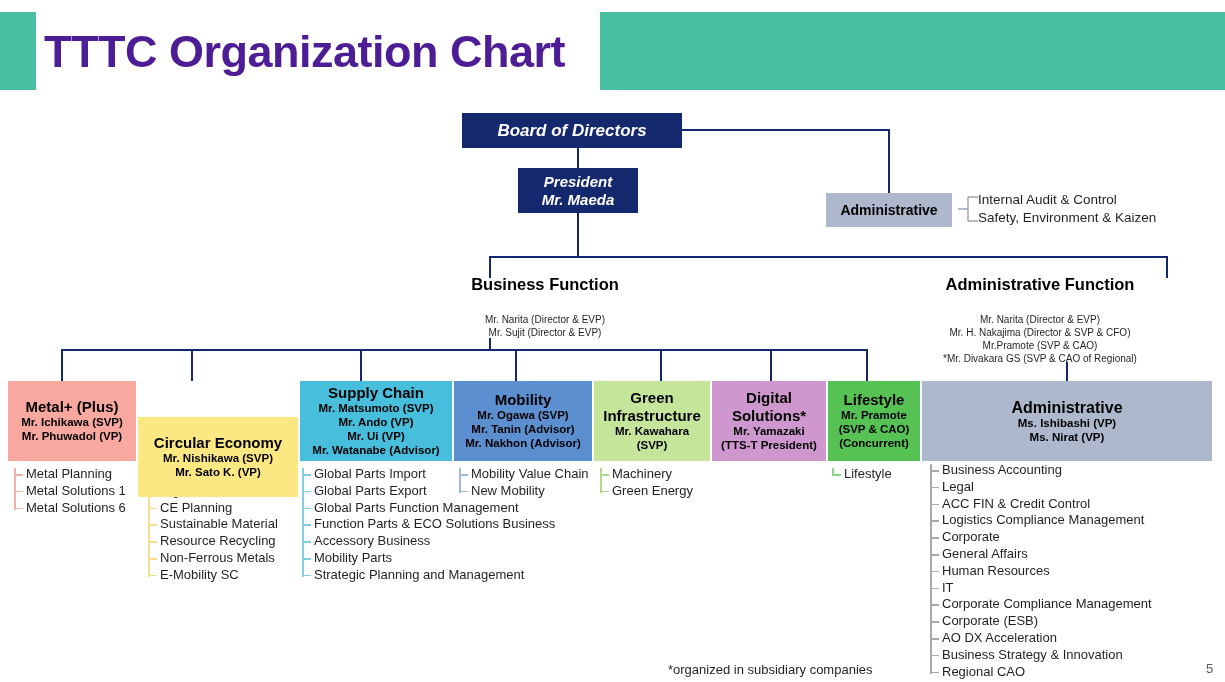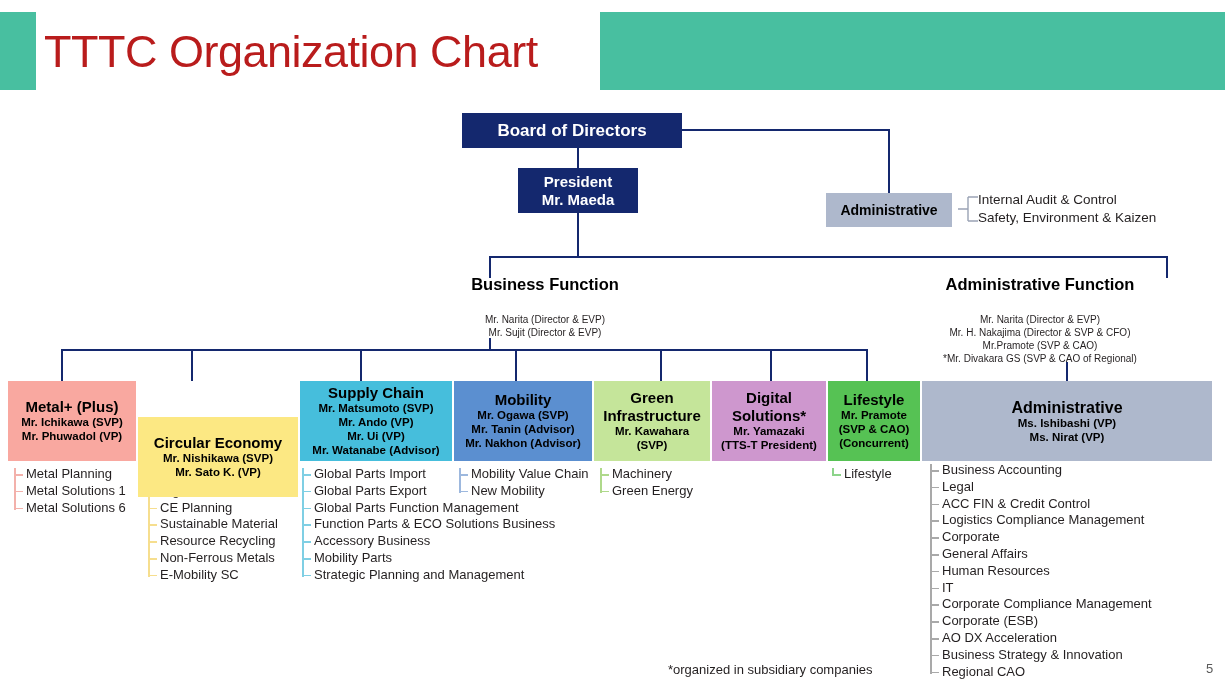--- a/index.html
+++ b/index.html
@@ -31,40 +31,41 @@
     left: 600px; top: 12px;
     width: 625px; height: 78px;
     background: #48BFA0;
   }
   .hdr-title {
     position: absolute;
     left: 44px; top: 20px;
     width: 560px; height: 64px;
     display: flex;
     align-items: center;
-    color: #b91c1c;
+    color: #4c1d95;
     font-size: 45px;
-    font-weight: normal;
+    font-weight: bold;
     letter-spacing: -0.5px;
     white-space: nowrap;
   }
 
   
   .navybox {
     position: absolute;
     background: #14286E;
     color: #ffffff;
     font-weight: bold;
     display: flex;
     flex-direction: column;
     align-items: center;
     justify-content: center;
     text-align: center;
     line-height: 1.15;
     z-index: 4;
+    font-style: italic;
   }
   #box-board {
     left: 462px; top: 113px;
     width: 220px; height: 35px;
     font-size: 17px;
   }
   #box-president {
     left: 518px; top: 168px;
     width: 120px; height: 45px;
     font-size: 15px;

